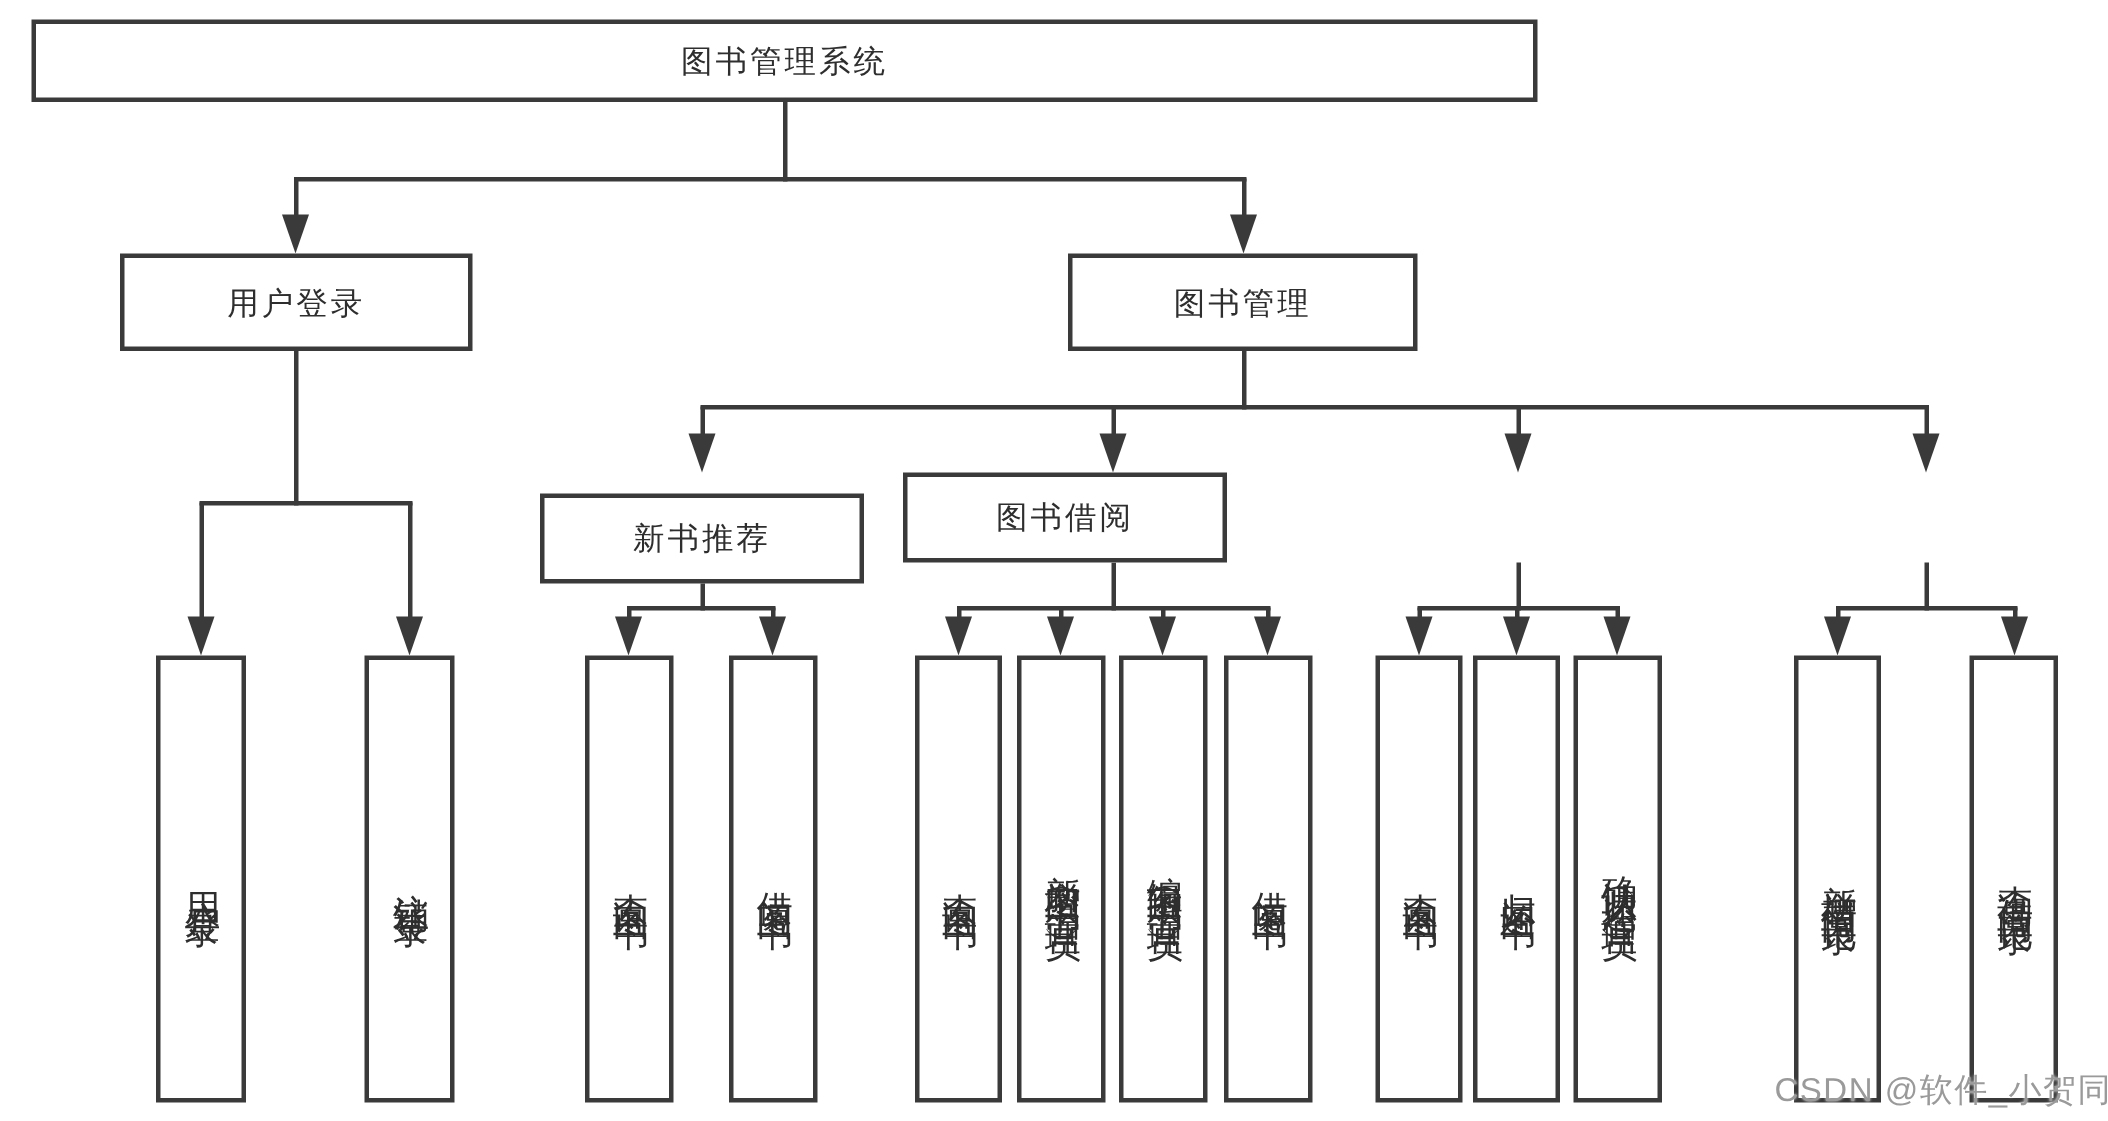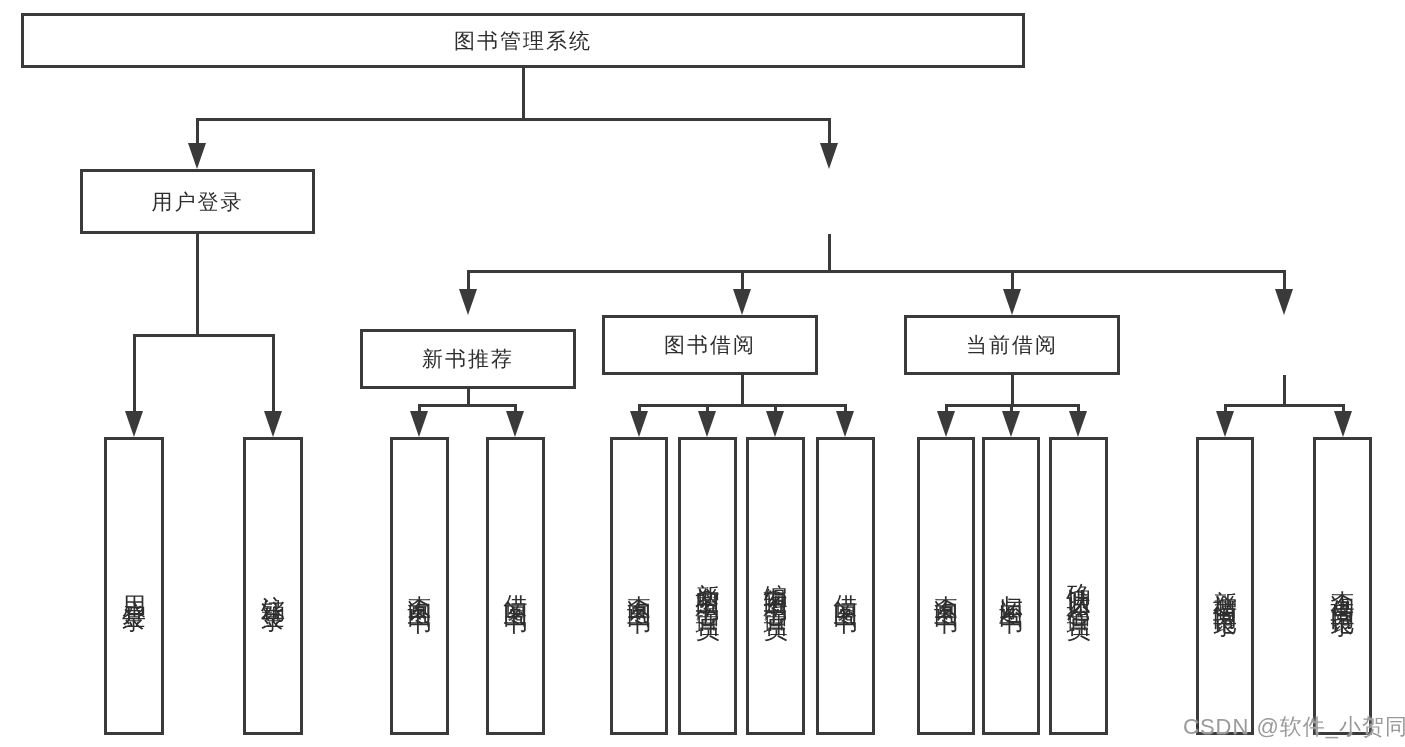--- a/index.html
+++ b/index.html
@@ -88,29 +88,29 @@
       <div class="arrow" style="left: 1334px; top: 411px;"></div>
     </div>
 
   <div class="hbox" style="left:21px;top:13px;width:1004px;height:55px">
     <span>图书管理系统</span>
   </div>
 
   <div class="hbox" style="left:80px;top:169px;width:235px;height:65px">
     <span>用户登录</span>
   </div>
+  <div class="hbox" style="left:712px;top:169px;width:233px;height:65px">
+    <span>图书管理</span>
+  </div>
 
   <div class="hbox" style="left:360px;top:329px;width:216px;height:60px">
     <span>新书推荐</span>
   </div>
   <div class="hbox" style="left:602px;top:315px;width:216px;height:60px">
     <span>图书借阅</span>
-  </div>
-  <div class="hbox" style="left:904px;top:315px;width:216px;height:60px">
-    <span>当前借阅</span>
   </div>
 
   <div class="vbox" style="left:104px;top:437px;width:60px;height:298px">
     <span>用户登录</span>
   </div>
   <div class="vbox" style="left:243px;top:437px;width:60px;height:298px">
     <span>注销登录</span>
   </div>
 
   <div class="vbox" style="left:390px;top:437px;width:59px;height:298px">

